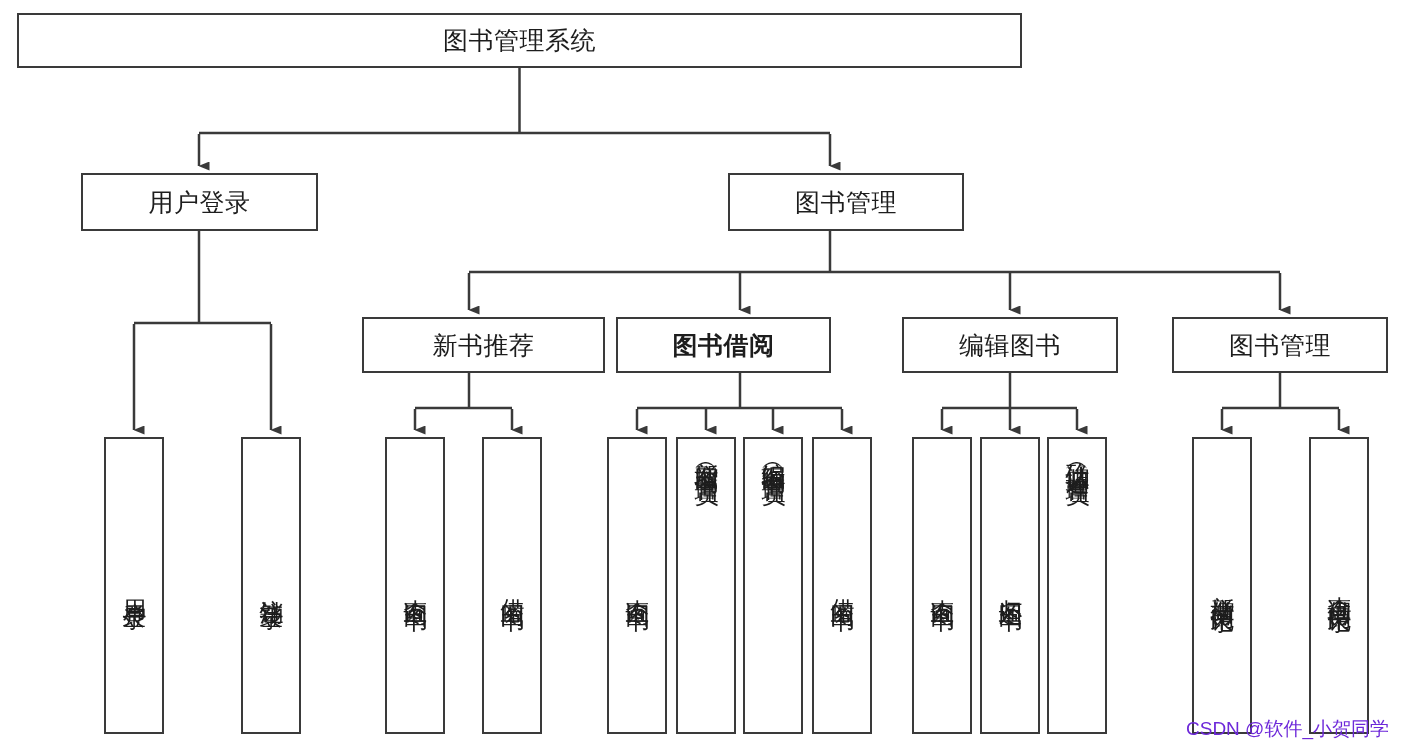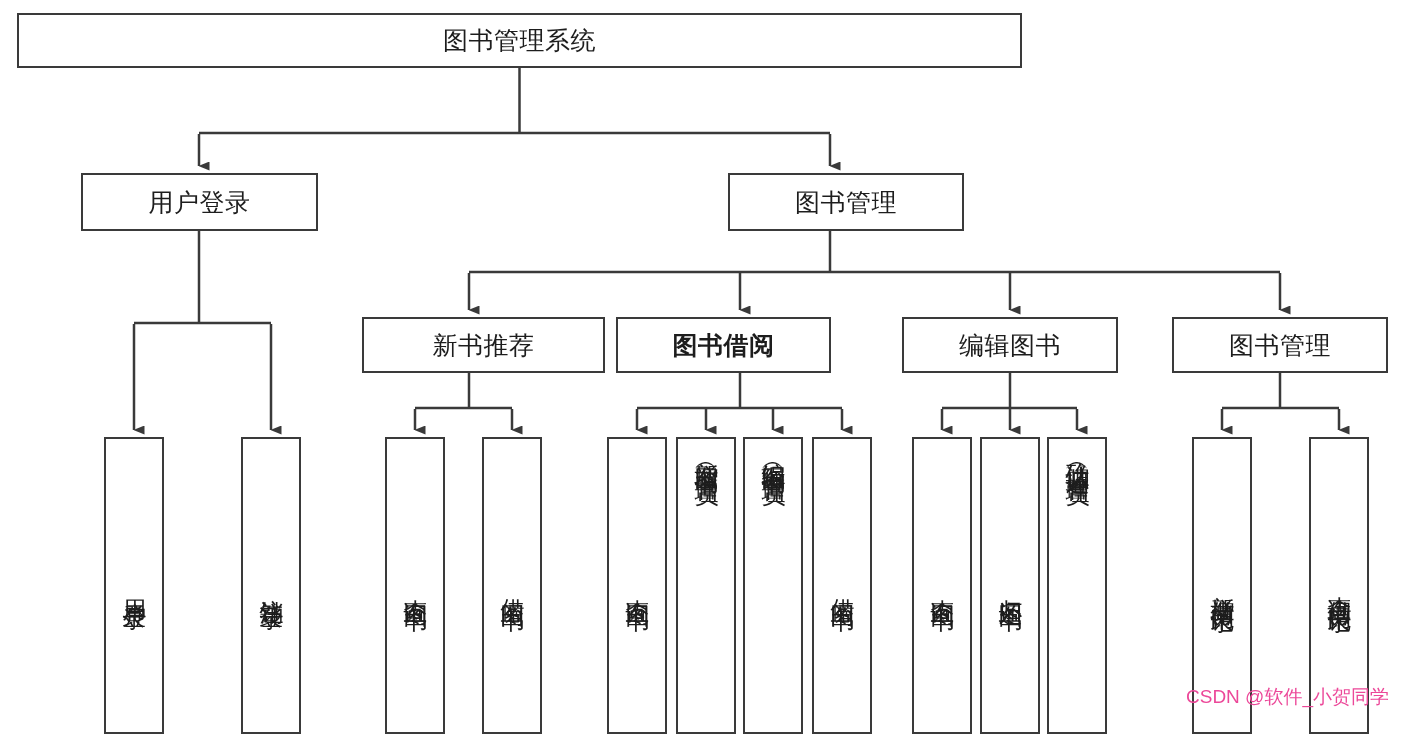--- a/index.html
+++ b/index.html
@@ -66,23 +66,23 @@
     white-space: nowrap;
     max-height: 100%;
   }
   
   .node.v.top {
     align-items: flex-start;
   }
   #watermark {
     position: absolute;
     left: 1186px;
-    top: 684px;
+    top: 716px;
     font-size: 19px;
-    color: #ec4899;
+    color: #6d28d9;
     white-space: nowrap;
     z-index: 5;
     font-family: "Liberation Sans", "DejaVu Sans", sans-serif;
   }
 </style>
 </head>
 <body>
 
 <div id="canvas">
 

